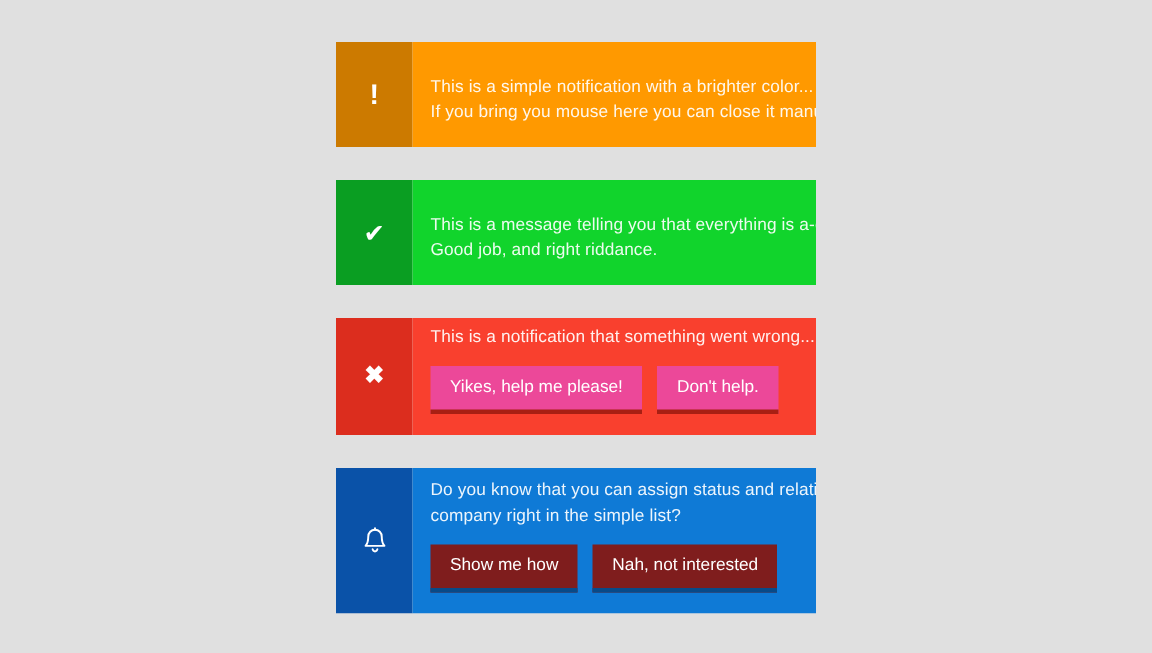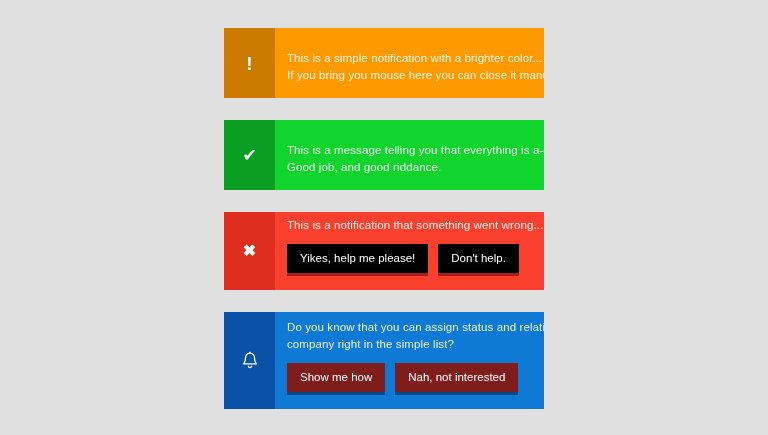--- a/index.html
+++ b/index.html
@@ -82,21 +82,21 @@
   .notif-warning { height: 70px; }
 
   
   .notif-success .notif-icon-panel { background: #0a9e22; }
   .notif-success .notif-body       { background: #11d42c; }
   .notif-success { height: 70px; }
 
   
   .notif-error .notif-icon-panel { background: #dc2d1e; }
   .notif-error .notif-body       { background: #f9402e; }
-  .notif-error .notif-btn        { background: #000000; border-bottom-color: #a81f13; }
+  .notif-error .notif-btn        { background: #ec4899; border-bottom-color: #a81f13; }
   .notif-error { height: 78px; }
 
   
   .notif-info .notif-icon-panel { background: #0a52a8; }
   .notif-info .notif-body       { background: #0f7ad6; }
   .notif-info .notif-btn        { background: #7f1d1d; border-bottom-color: #084a88; }
   .notif-info { height: 97px; }
 
   .icon-glyph {
     display: block;
@@ -134,21 +134,21 @@
     </div>
   </div>
 
   <div class="notification notif-success">
     <div class="notif-icon-panel">
       <span class="icon-glyph icon-check">✔</span>
     </div>
     <div class="notif-body">
       <div class="notif-message">
         <span class="line">This is a message telling you that everything is a-okay!</span>
-        <span class="line">Good job, and good riddance.</span>
+        <span class="line">Good job, and right riddance.</span>
       </div>
     </div>
   </div>
 
   <div class="notification notif-error">
     <div class="notif-icon-panel">
       <span class="icon-glyph icon-cross">✖</span>
     </div>
     <div class="notif-body">
       <div class="notif-message">

